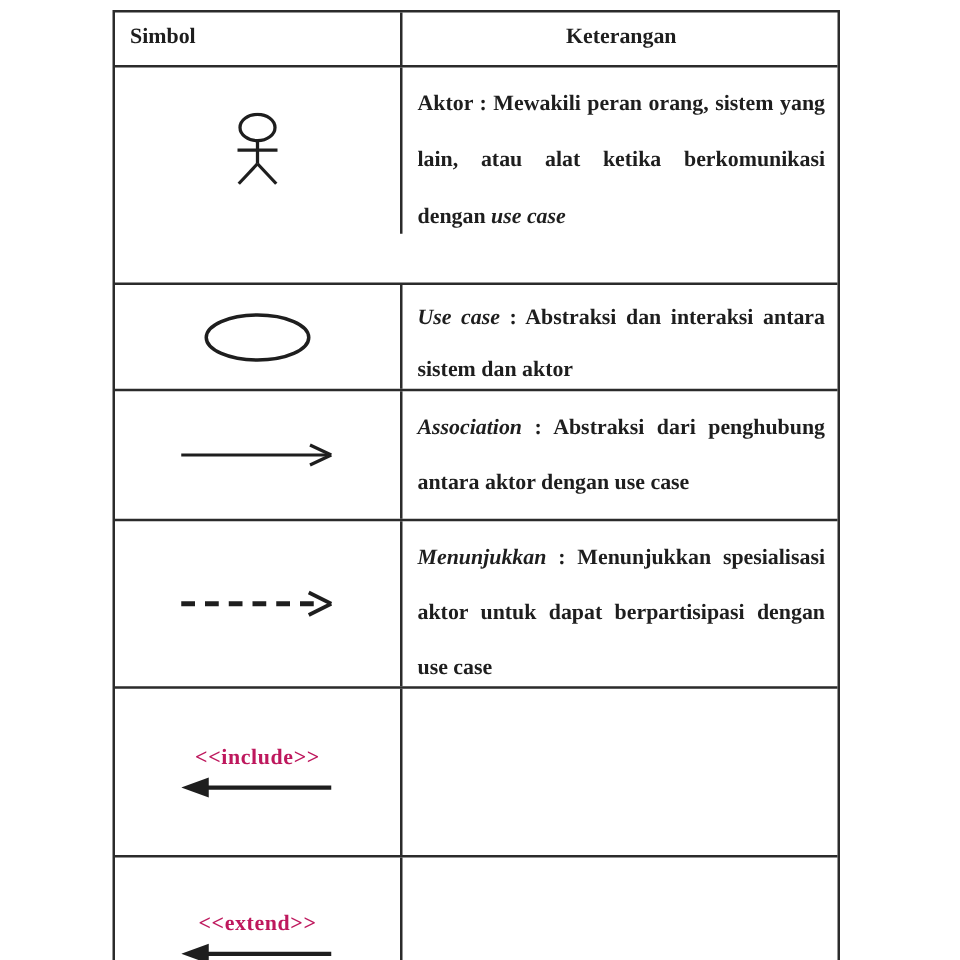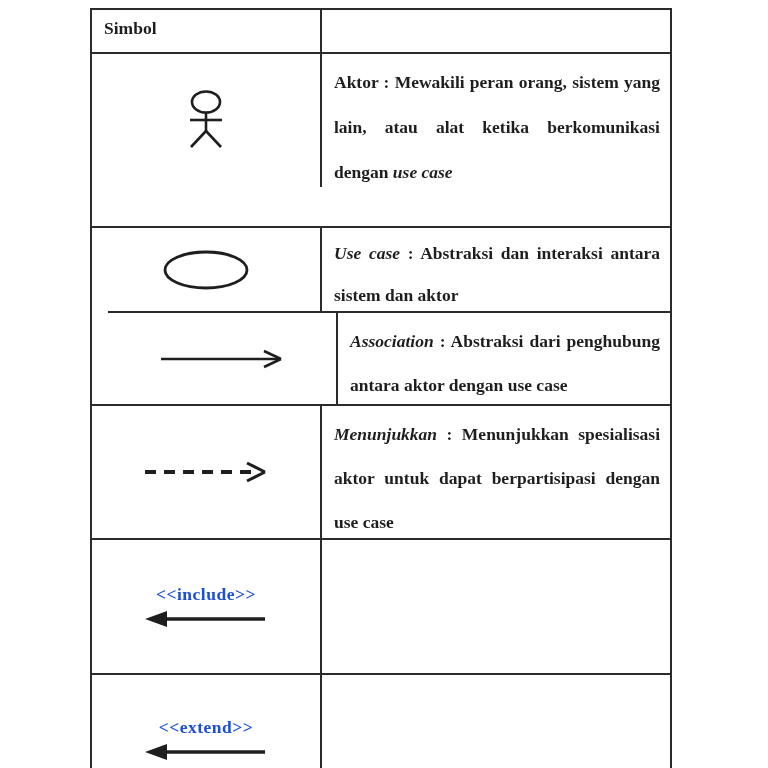--- a/index.html
+++ b/index.html
@@ -24,43 +24,46 @@
   .cell.desc{
     padding:6px 10px 0 12px;
     font-size:17.5px;line-height:45px;
     text-align:justify;text-justify:inter-word;
   }
   .hdr .cell{padding:6px 10px 0 12px;font-weight:bold;font-size:17.5px;line-height:24px;text-align:center;}
   .h-hdr{height:42px;}
   .h-r1{height:135px;}
   .h-r2{height:85px;margin-top:39px;}
   .h-r2 .desc{line-height:42px;padding-top:4px;}
-  .h-r3{height:93px;margin-left:16px;}
+  .h-r3{height:104px;}
   .h-r3 .desc{line-height:44px;padding-top:6px;}
   .h-r4{height:134px;}
   .h-r4 .desc{line-height:44px;}
   .h-r5{height:135px;}
   .h-r6{height:131px;}
   .h-r6 .desc{line-height:44px;}
   .it{font-style:italic;}
   .sym svg{display:block;}
   .stereotype{
-    font-size:17.5px;color:#1d4ed8;letter-spacing:0.5px;
+    font-size:17.5px;color:#be185d;letter-spacing:0.5px;
     margin-bottom:4px;
   }
   .arrow-stack{display:flex;flex-direction:column;align-items:center;}
 </style>
 </head>
 <body>
 
 <div class="doc-table">
 
   <div class="row hdr h-hdr">
     <div class="cell sym" style="align-items:flex-start;justify-content:flex-start;">
       <span>Simbol</span>
+    </div>
+    <div class="cell">
+      <span>Keterangan</span>
     </div>
   </div>
 
   <div class="row h-r1">
     <div class="cell sym">
       <svg width="42" height="62" viewBox="0 0 42 62">
         <ellipse cx="21" cy="12" rx="14" ry="10.5" fill="none" stroke="#1e1e1e" stroke-width="2.6"></ellipse>
         <line x1="21" y1="22.5" x2="21" y2="41" stroke="#1e1e1e" stroke-width="2.6"></line>
         <line x1="5" y1="30" x2="37" y2="30" stroke="#1e1e1e" stroke-width="2.6"></line>
         <line x1="21" y1="41" x2="6" y2="57" stroke="#1e1e1e" stroke-width="2.6"></line>

